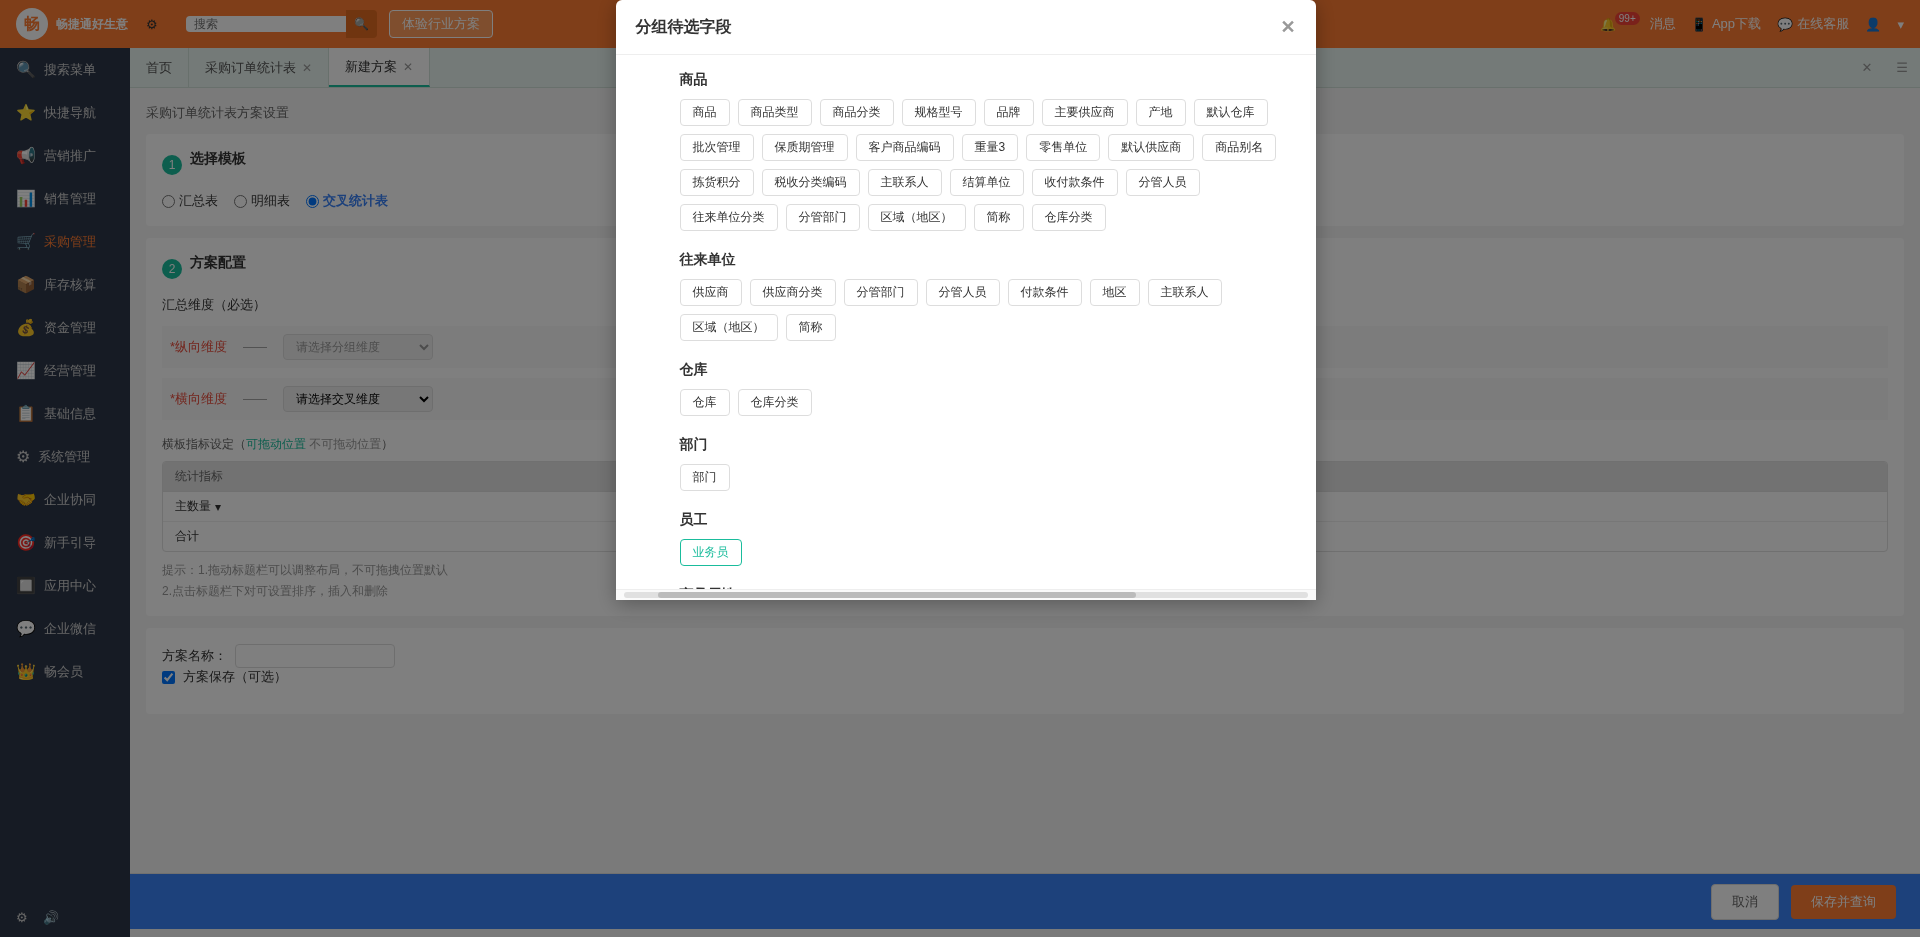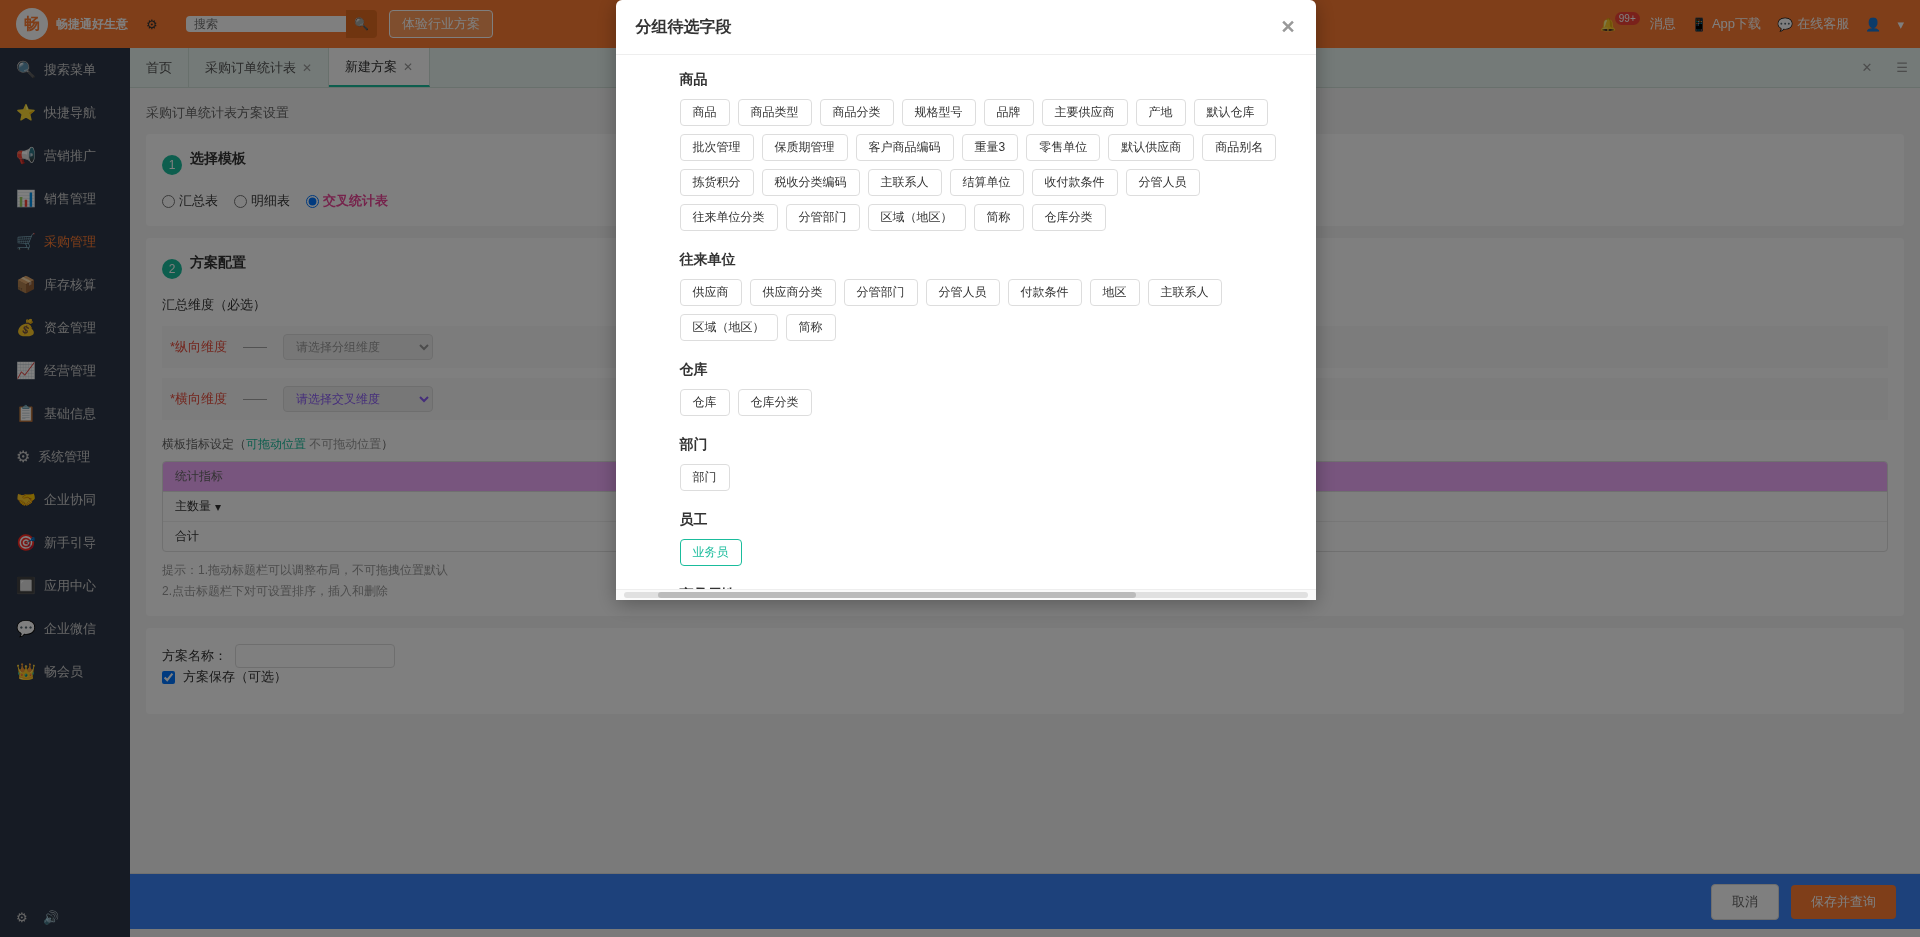--- a/index.html
+++ b/index.html
@@ -430,52 +430,52 @@
       <label class="radio-option">
         <input type="radio" name="template" style="">
         <span>汇总表</span>
       </label>
       <label class="radio-option">
         <input type="radio" name="template" style="">
         <span>明细表</span>
       </label>
       <label class="radio-option radio-selected">
         <input type="radio" name="template" checked="" style="">
-        <span style="color:#ec4899;">交叉统计表</span>
+        <span style="color:#3b82f6;">交叉统计表</span>
       </label>
     </div>
   </div>
 
   <div class="section-card">
     <div style="display:flex;align-items:center;margin-bottom:12px;">
       <span class="step-label">2</span>
       <span class="section-title">方案配置</span>
     </div>
     <div style="font-size:13px;color:#333;margin-bottom:12px;">汇总维度（必选）</div>
     <div style="display:flex;align-items:center;gap:16px;margin-bottom:10px;background:#f9f9f9;padding:8px;">
       <span style="color:#e74c3c;font-size:13px;">*纵向维度</span>
       <span style="color:#999;font-size:12px;">——</span>
       <select style="border:1px solid #ddd;padding:4px 8px;border-radius:4px;font-size:12px;color:#999;min-width:150px;">
         <option>请选择分组维度</option>
       </select>
     </div>
     <div style="display:flex;align-items:center;gap:16px;margin-bottom:16px;background:#f9f9f9;padding:8px;">
       <span style="color:#e74c3c;font-size:13px;">*横向维度</span>
       <span style="color:#999;font-size:12px;">——</span>
-      <select style="border:1px solid #ddd;padding:4px 8px;border-radius:4px;font-size:12px;color:#8b5cf6;min-width:150px;">
+      <select style="border:1px solid #ddd;padding:4px 8px;border-radius:4px;font-size:12px;color:#000000;min-width:150px;">
         <option>请选择交叉维度</option>
       </select>
     </div>
     <div style="font-size:12px;color:#666;margin-bottom:8px;">
       横板指标设定（<span style="color:#1abc9c;cursor:pointer;">可拖动位置</span>
       <span style="color:#999;">  </span>
       <span style="color:#999;">不可拖动位置</span>）
     </div>
     <div style="border:1px solid #e0e0e0;border-radius:4px;overflow:hidden;margin-bottom:10px;">
-      <div style="background:#f0abfc;padding:6px 12px;font-size:12px;color:#666;border-bottom:1px solid #e0e0e0;">统计指标</div>
+      <div style="background:#e5e5e5;padding:6px 12px;font-size:12px;color:#666;border-bottom:1px solid #e0e0e0;">统计指标</div>
       <div style="display:flex;border-bottom:1px solid #eee;">
         <div style="flex:1;padding:6px 12px;font-size:12px;border-right:1px solid #eee;display:flex;align-items:center;gap:4px;">
           <span>主数量</span>
           <span style="cursor:pointer;">▾</span>
         </div>
         <div style="flex:1;padding:6px 12px;font-size:12px;">
           <span>金额</span>
         </div>
       </div>
       <div style="display:flex;">

